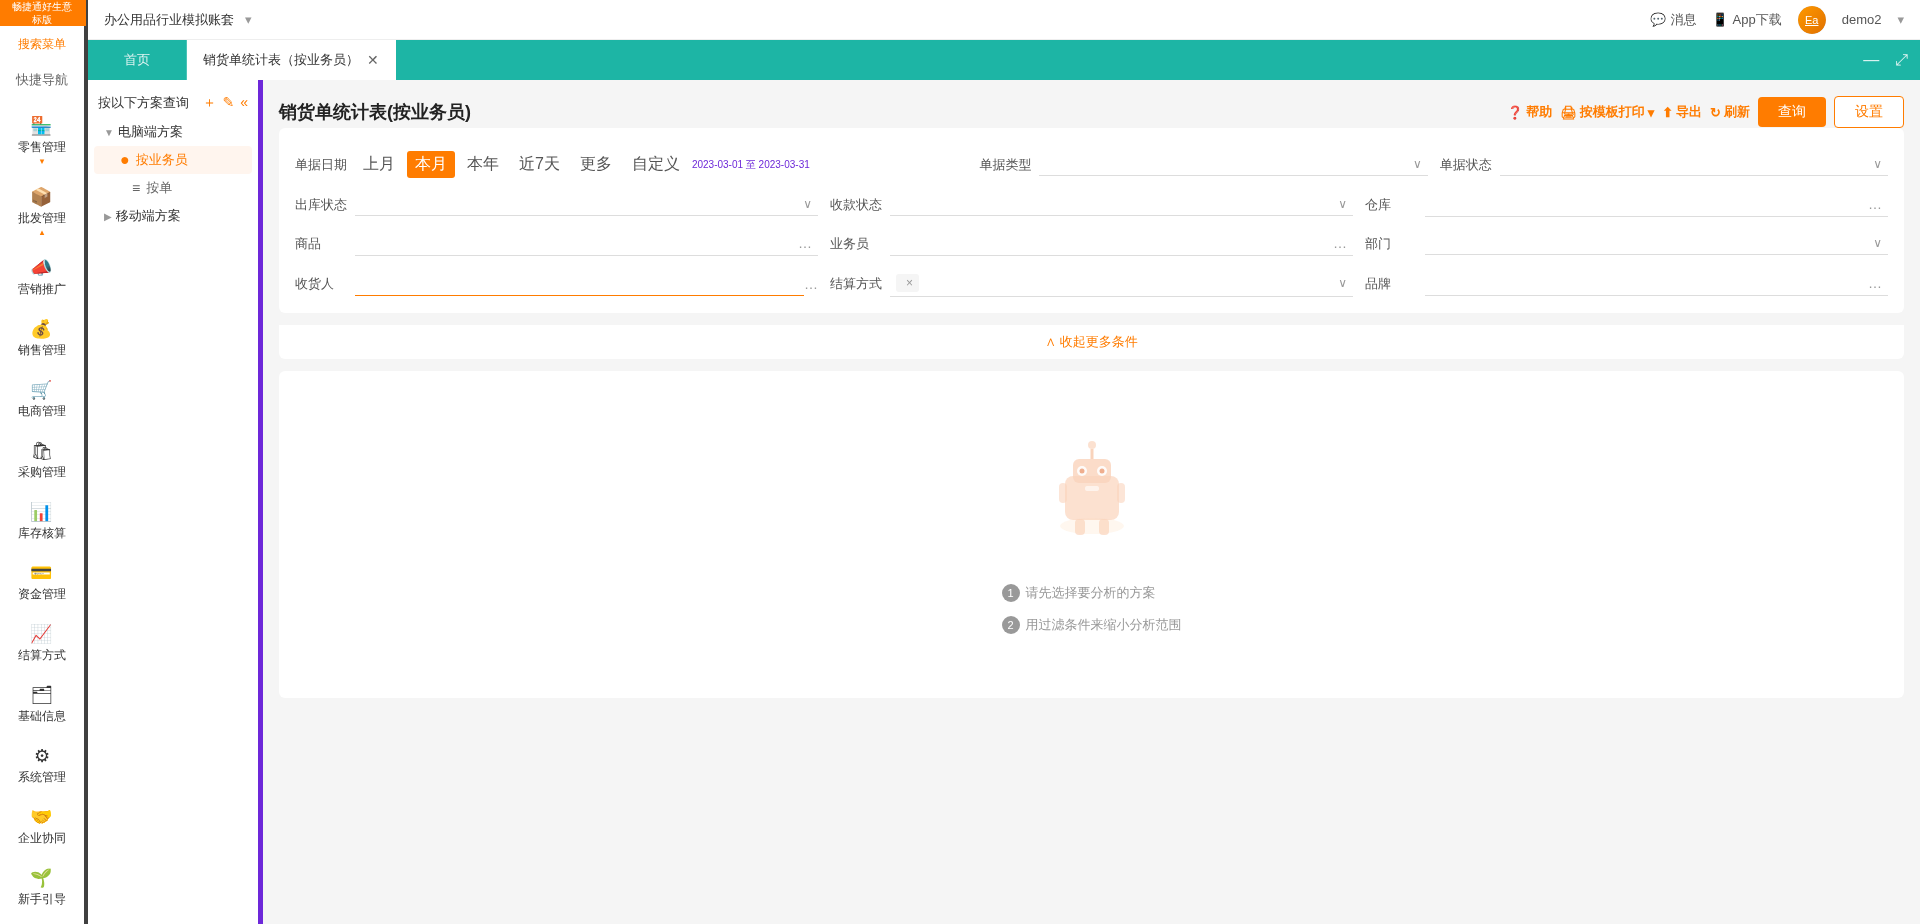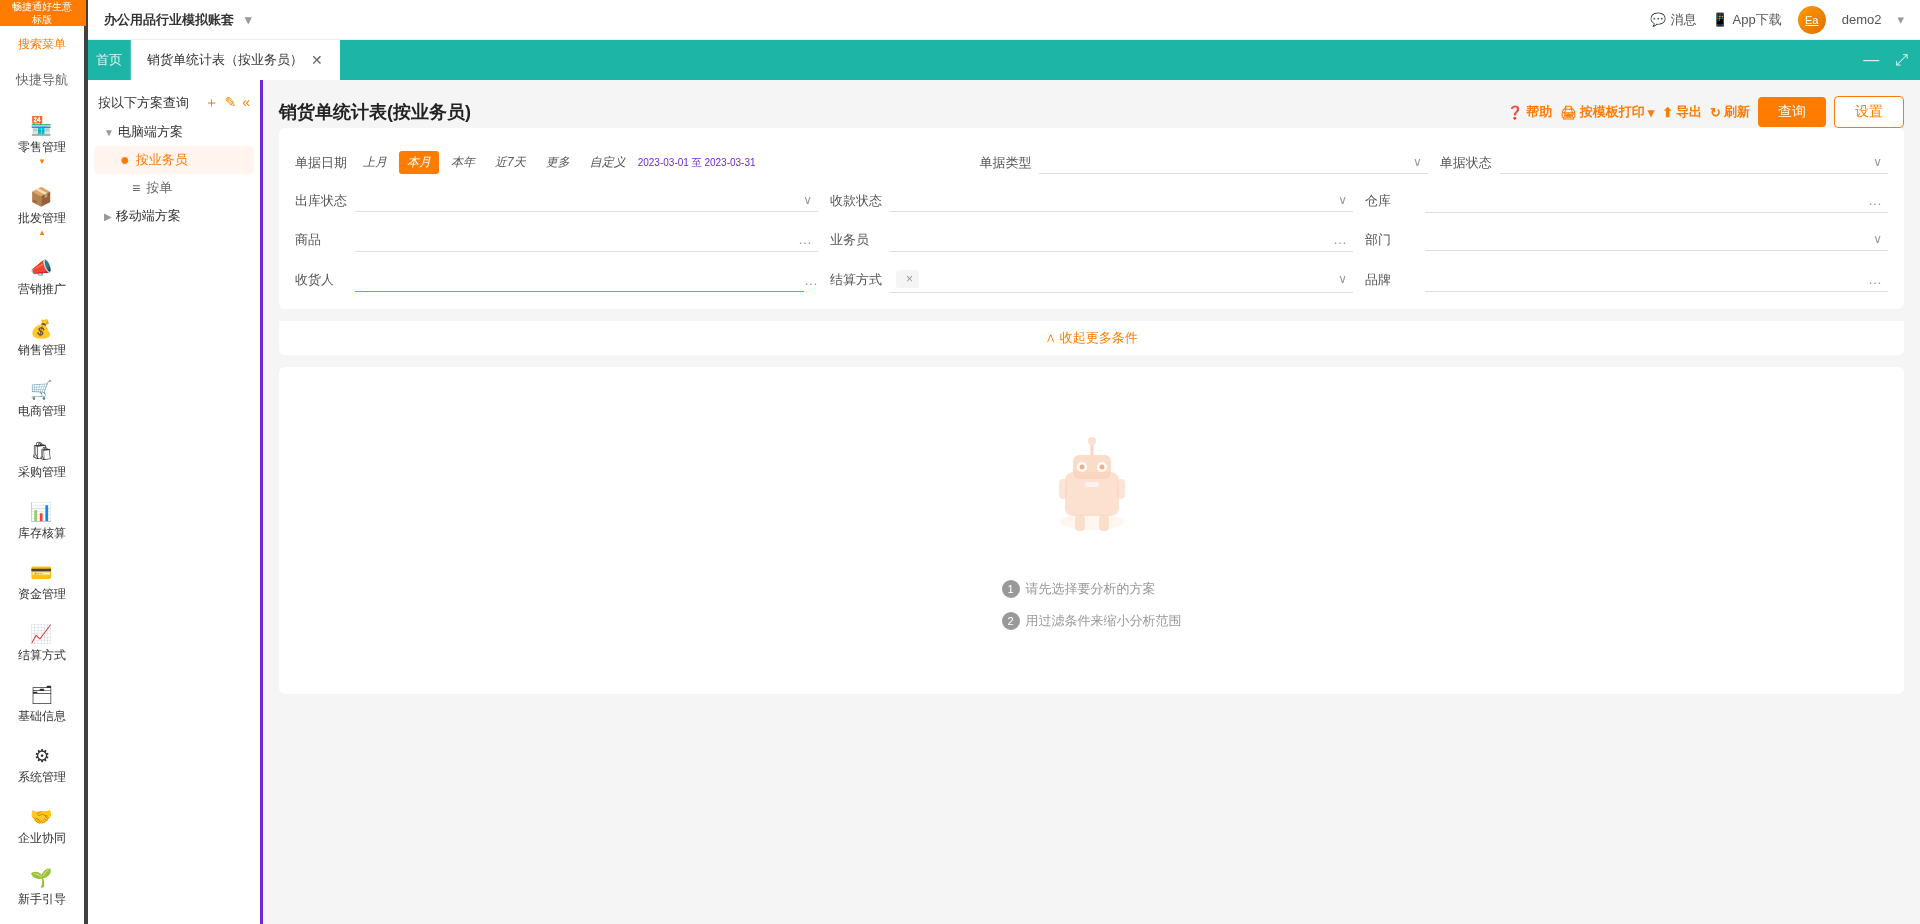--- a/index.html
+++ b/index.html
@@ -13,40 +13,40 @@
     .sidebar-item .icon { font-size: 18px; margin-bottom: 2px; }
     .sidebar-search { color: #ff7c00; font-size: 12px; padding: 10px 0; cursor: pointer; text-align: center; width: 88px; }
     .sidebar-nav { font-size: 13px; color: #666; padding: 8px 0; cursor: pointer; text-align: center; width: 95px; }
     .sidebar-divider { height: 1px; background: #eee; width: 70%; margin: 4px 0; }
 
     
     .main { flex: 1; display: flex; flex-direction: column; overflow: hidden; }
 
     
     .top-header { height: 40px; background: #fff; border-bottom: 1px solid #eee; display: flex; align-items: center; justify-content: space-between; padding: 0 16px; }
-    .top-header-left { display: flex; align-items: center; gap: 11px; font-size: 13px; color: #333; font-weight: bold; }
+    .top-header-left { display: flex; align-items: center; gap: 11px; font-size: 13px; color: #333; }
     .top-header-right { display: flex; align-items: center; gap: 16px; font-size: 13px; color: #555; }
     .top-header-right .msg-icon, .top-header-right .app-icon { display: flex; align-items: center; gap: 4px; cursor: pointer; }
     .avatar { width: 28px; height: 28px; border-radius: 50%; background: #ccc; overflow: hidden; display: flex; align-items: center; justify-content: center; }
     .avatar-img { width: 28px; height: 28px; border-radius: 50%; background: linear-gradient(135deg, #f90 0%, #e07000 100%); display: flex; align-items: center; justify-content: center; color: #fff; font-size: 11px; text-decoration: underline; }
 
     
     .tab-bar { height: 40px; background: #1db5a5; display: flex; align-items: center; padding: 0 0 0 0; }
     .tab-item { height: 40px; display: flex; align-items: center; padding: 0 16px; font-size: 13px; color: rgba(255,255,255,0.85); cursor: pointer; border-right: 1px solid rgba(255,255,255,0.2); }
-    .tab-item.home { padding: 0 8px; text-align: right; }
+    .tab-item.home { padding: 0 36px; text-align: right; }
     .tab-item.active { background: #fff; color: #333; border-radius: 0; }
     .tab-close { margin-left: 8px; font-size: 14px; color: #666; cursor: pointer; }
     .tab-bar-actions { margin-left: auto; display: flex; align-items: center; gap: 8px; padding-right: 8px; }
     .tab-action-btn { background: none; border: none; color: rgba(255,255,255,0.85); font-size: 16px; cursor: pointer; padding: 4px; }
 
     
     .content-wrapper { flex: 1; display: flex; overflow: hidden; }
 
     
-    .left-panel { width: 175px; background: #fff; border-right: 3px solid #6d28d9; padding: 8px 0; overflow-y: auto; }
+    .left-panel { width: 175px; background: #fff; border-right: 5px solid #6d28d9; padding: 8px 0; overflow-y: auto; }
     .left-panel-header { display: flex; align-items: center; justify-content: space-between; padding: 6px 10px; font-size: 13px; color: #333; }
     .left-panel-header-icons { display: flex; gap: 6px; color: #ff7c00; font-size: 14px; }
     .tree-item { padding: 5px 10px 5px 16px; font-size: 13px; color: #333; cursor: pointer; display: flex; align-items: center; gap: 4px; }
     .tree-item .tree-arrow { font-size: 10px; color: #999; }
     .tree-sub-item { padding: 5px 10px 5px 32px; font-size: 13px; color: #333; cursor: pointer; display: flex; align-items: center; gap: 6px; }
     .tree-sub-item.active { color: #ff7c00; background: #fff5ee; border-radius: 4px; margin: 0 6px; padding-left: 26px; }
     .tree-sub-sub-item { padding: 5px 10px 5px 44px; font-size: 13px; color: #666; cursor: pointer; display: flex; align-items: center; gap: 6px; }
 
     
     .right-panel { flex: 1; padding: 16px; overflow-y: auto; background: #f5f5f5; }
@@ -62,21 +62,21 @@
     .filter-row { display: flex; align-items: center; margin-bottom: 14px; gap: 12px; margin-top: 7px; }
     .filter-row:last-child { margin-bottom: 0; }
     .filter-field { display: flex; align-items: center; flex: 1; }
     .filter-label { font-size: 13px; color: #555; min-width: 60px; white-space: nowrap; }
     .filter-input { flex: 1; border: none; border-bottom: 1px solid #ddd; padding: 4px 6px; font-size: 13px; color: #333; outline: none; background: transparent; cursor: text; }
     .filter-input.orange-border { border-bottom: 1px solid #ff7c00; }
     .filter-select { flex: 1; display: flex; align-items: center; justify-content: space-between; border-bottom: 1px solid #ddd; padding: 4px 6px; font-size: 13px; color: #333; cursor: pointer; }
     .filter-dots { color: #999; font-size: 14px; cursor: pointer; }
     .filter-chevron { color: #999; font-size: 12px; }
     .date-filter { display: flex; align-items: center; gap: 4px; }
-    .date-btn { padding: 3px 8px; font-size: 12px; border: none; background: none; cursor: pointer; color: #555; font-style: italic; }
+    .date-btn { padding: 3px 8px; font-size: 16px; border: none; background: none; cursor: pointer; color: #555; }
     .date-btn.active { background: #ff7c00; color: #fff; border-radius: 3px; }
     .date-range { font-size: 10px; color: #6d28d9; }
 
     .collapse-btn { text-align: center; padding: 8px; font-size: 13px; color: #ff7c00; cursor: pointer; background: #fff; border-radius: 0 0 6px 6px; margin-bottom: 12px; }
 
     
     .empty-state { display: flex; flex-direction: column; align-items: center; justify-content: center; padding: 60px 0; background: #fff; border-radius: 6px; }
     .empty-icon { font-size: 80px; margin-bottom: 20px; opacity: 0.5; }
     .empty-hints { font-size: 13px; color: #999; line-height: 2; }
     .empty-hints p { display: flex; align-items: center; gap: 6px; }

